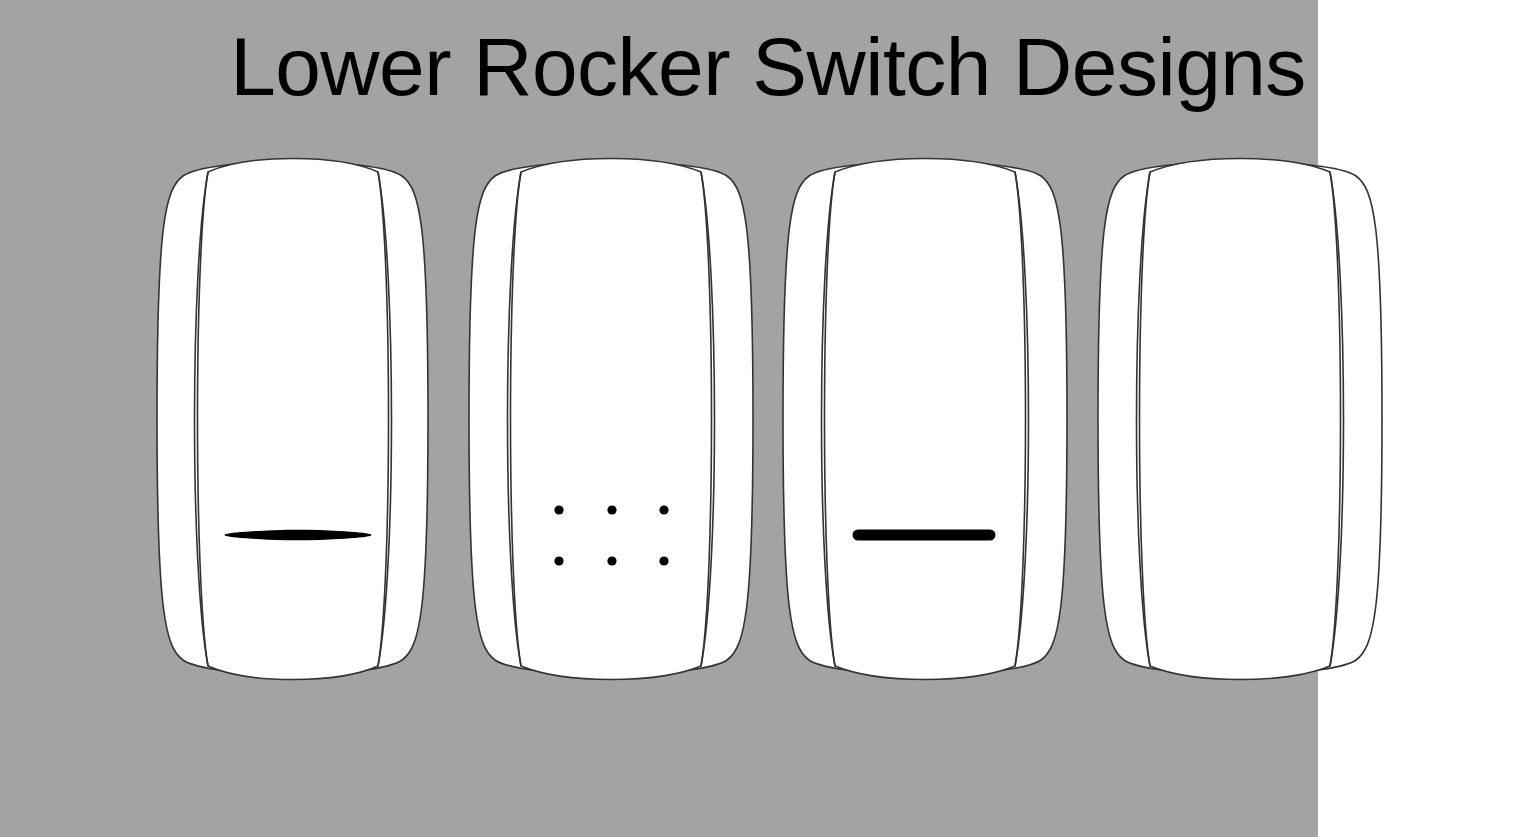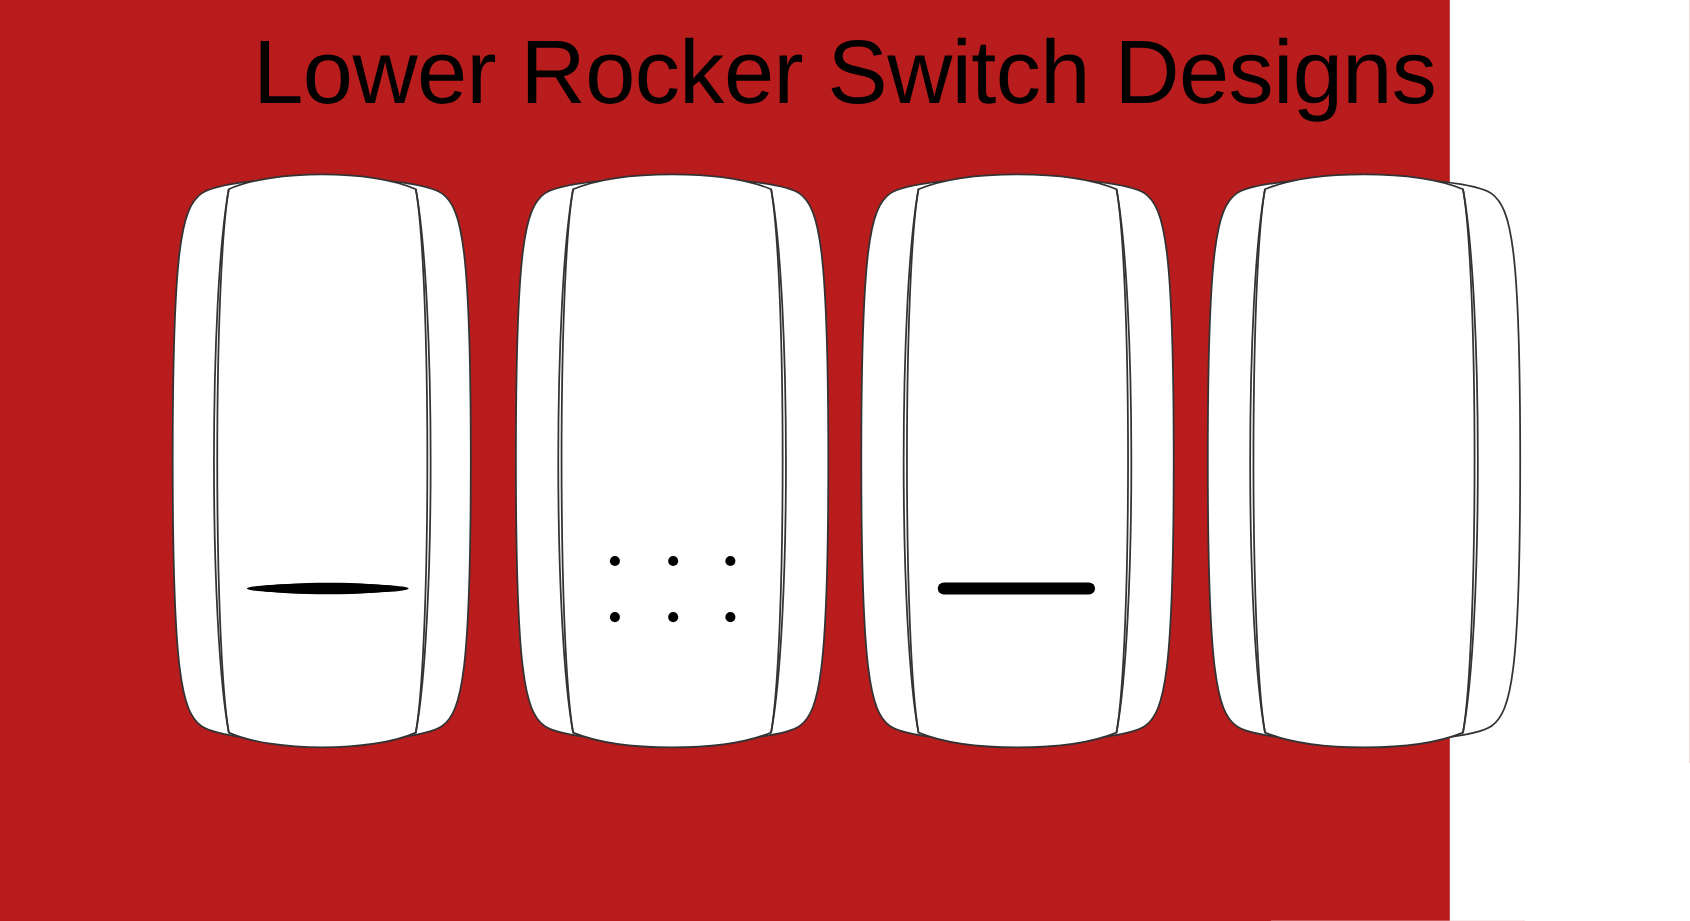--- a/index.html
+++ b/index.html
@@ -10,21 +10,21 @@
   body {
     width: 1536px;
     height: 837px;
     overflow: hidden;
     font-family: "Liberation Sans", sans-serif;
   }
   #canvas {
     position: relative;
     width: 1318px;
     height: 837px;
-    background: #b91c1c;
+    background: #a3a3a3;
   }
   #page-title {
     position: absolute;
     left: 0;
     top: 26px;
     width: 1536px;
     text-align: center;
     font-family: "Liberation Sans", sans-serif;
     font-size: 82px;
     font-weight: 400;

